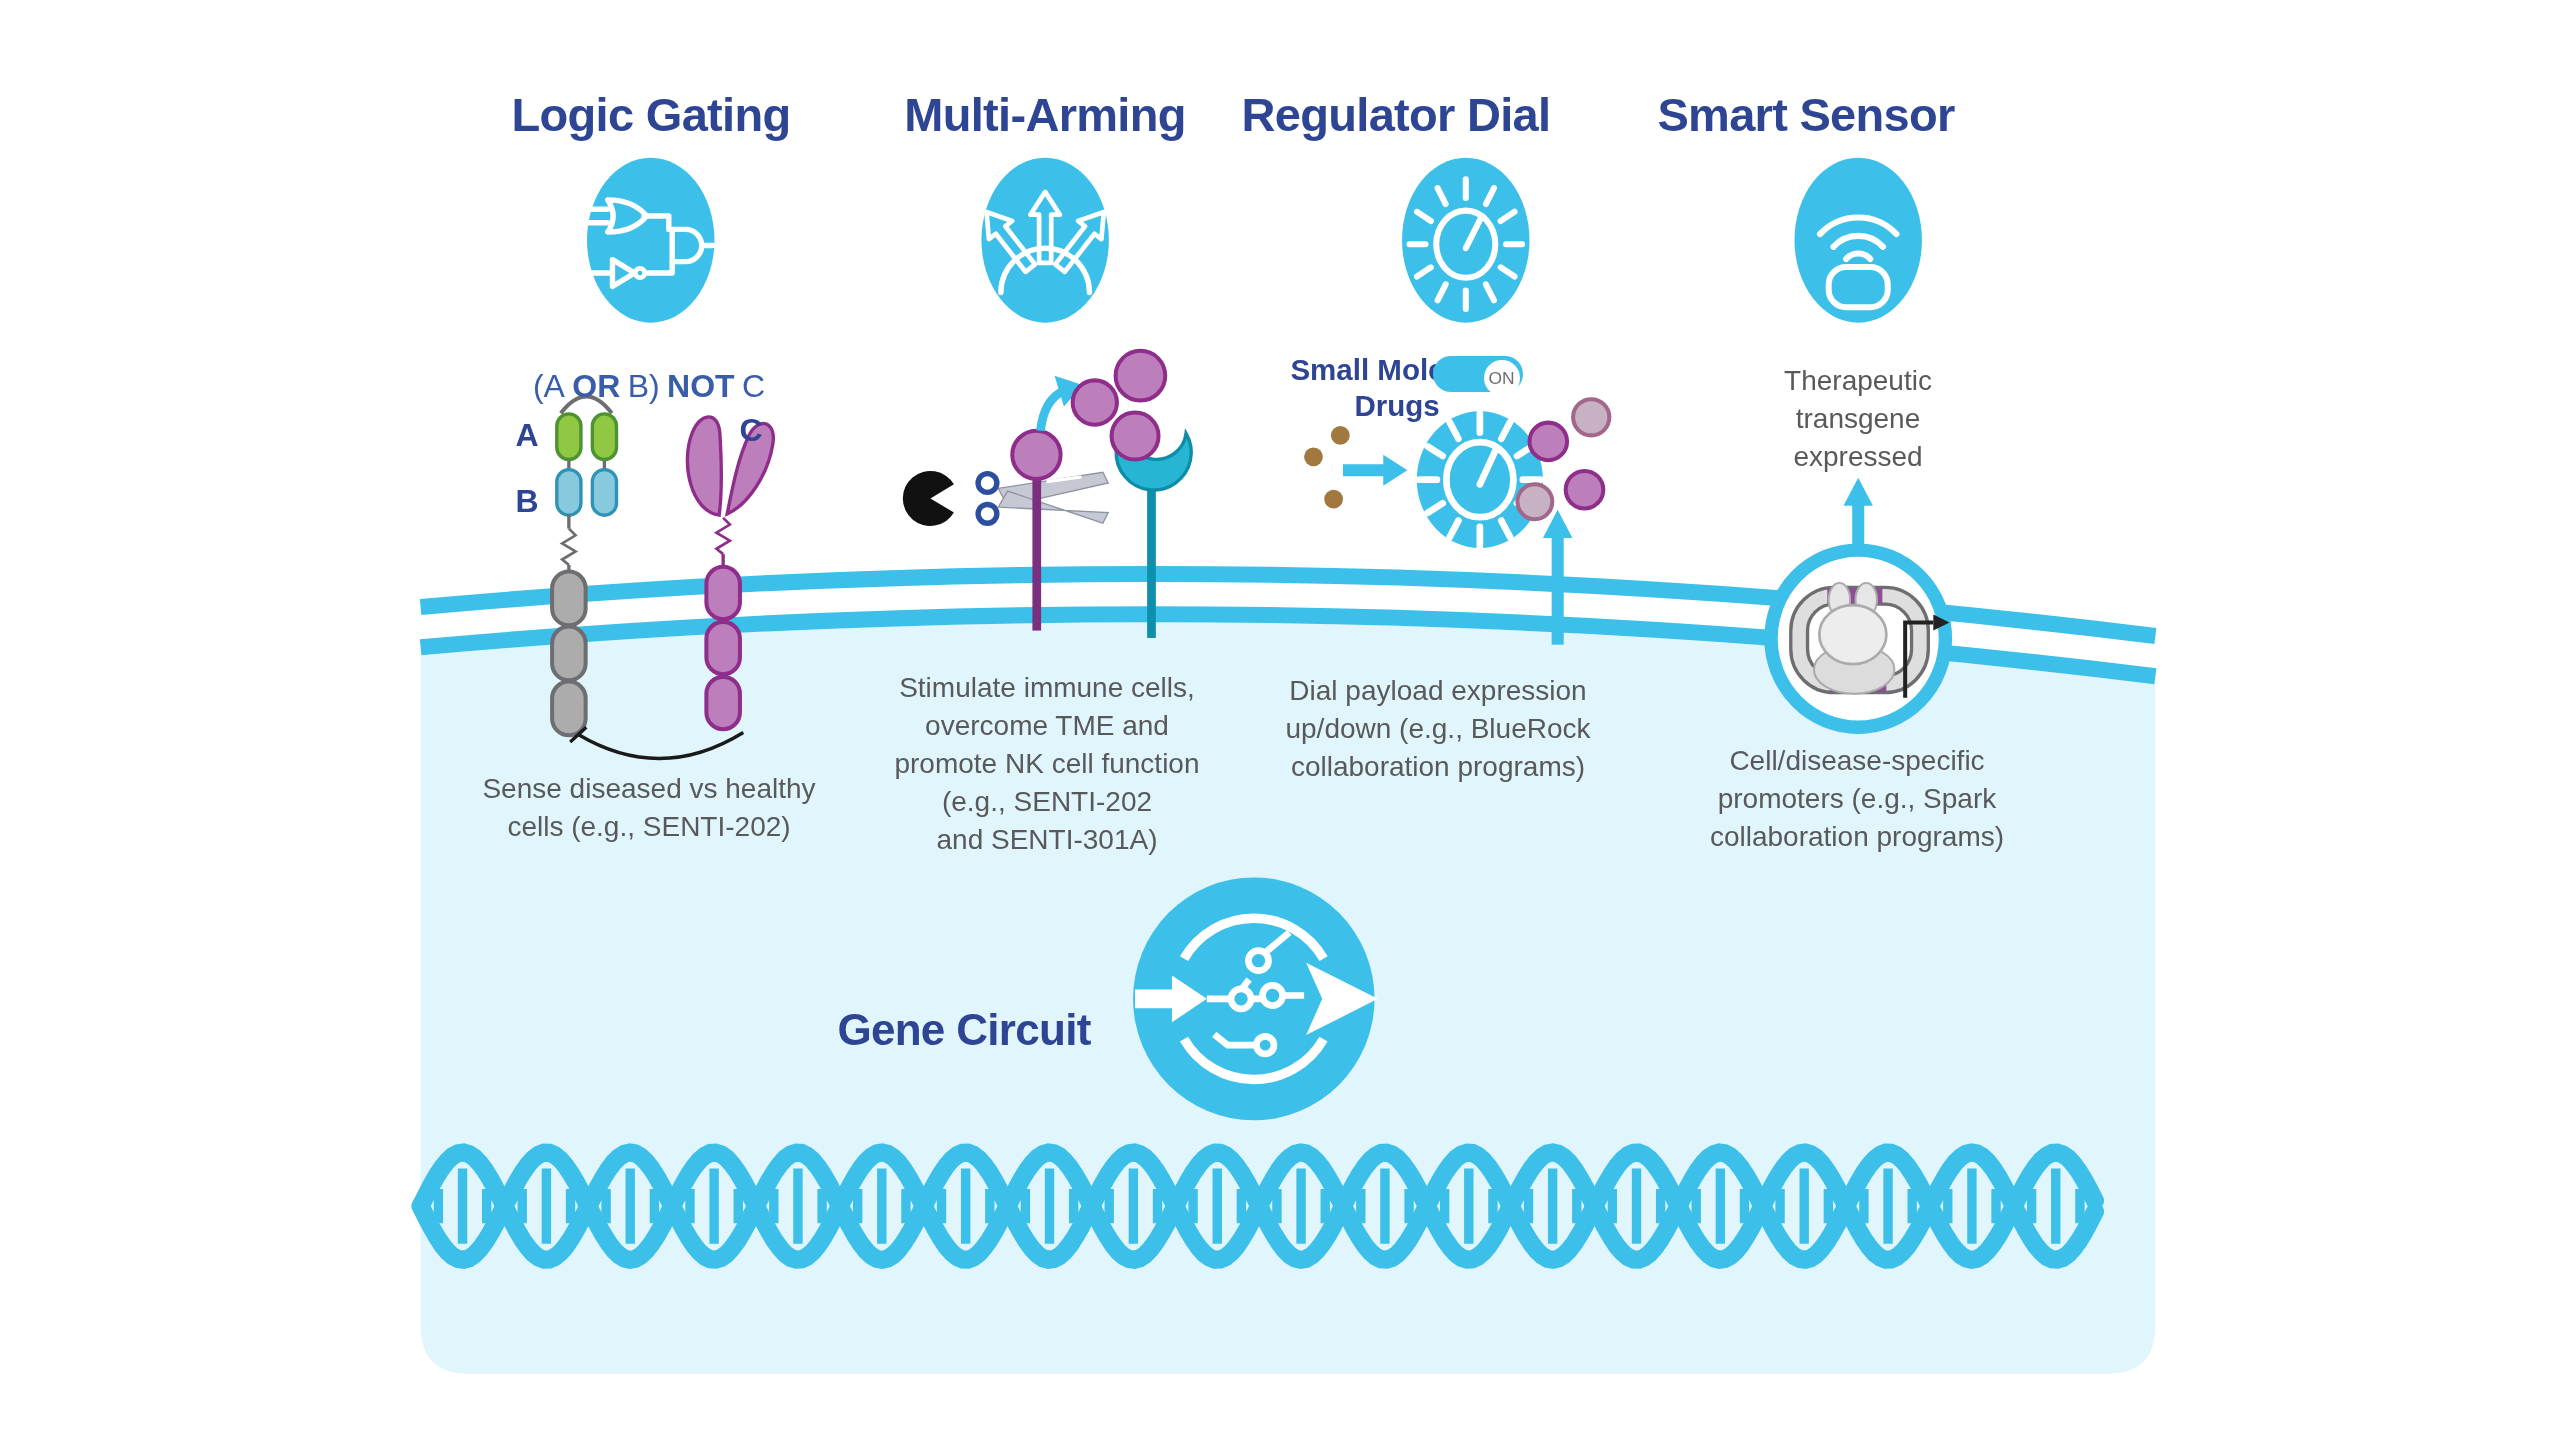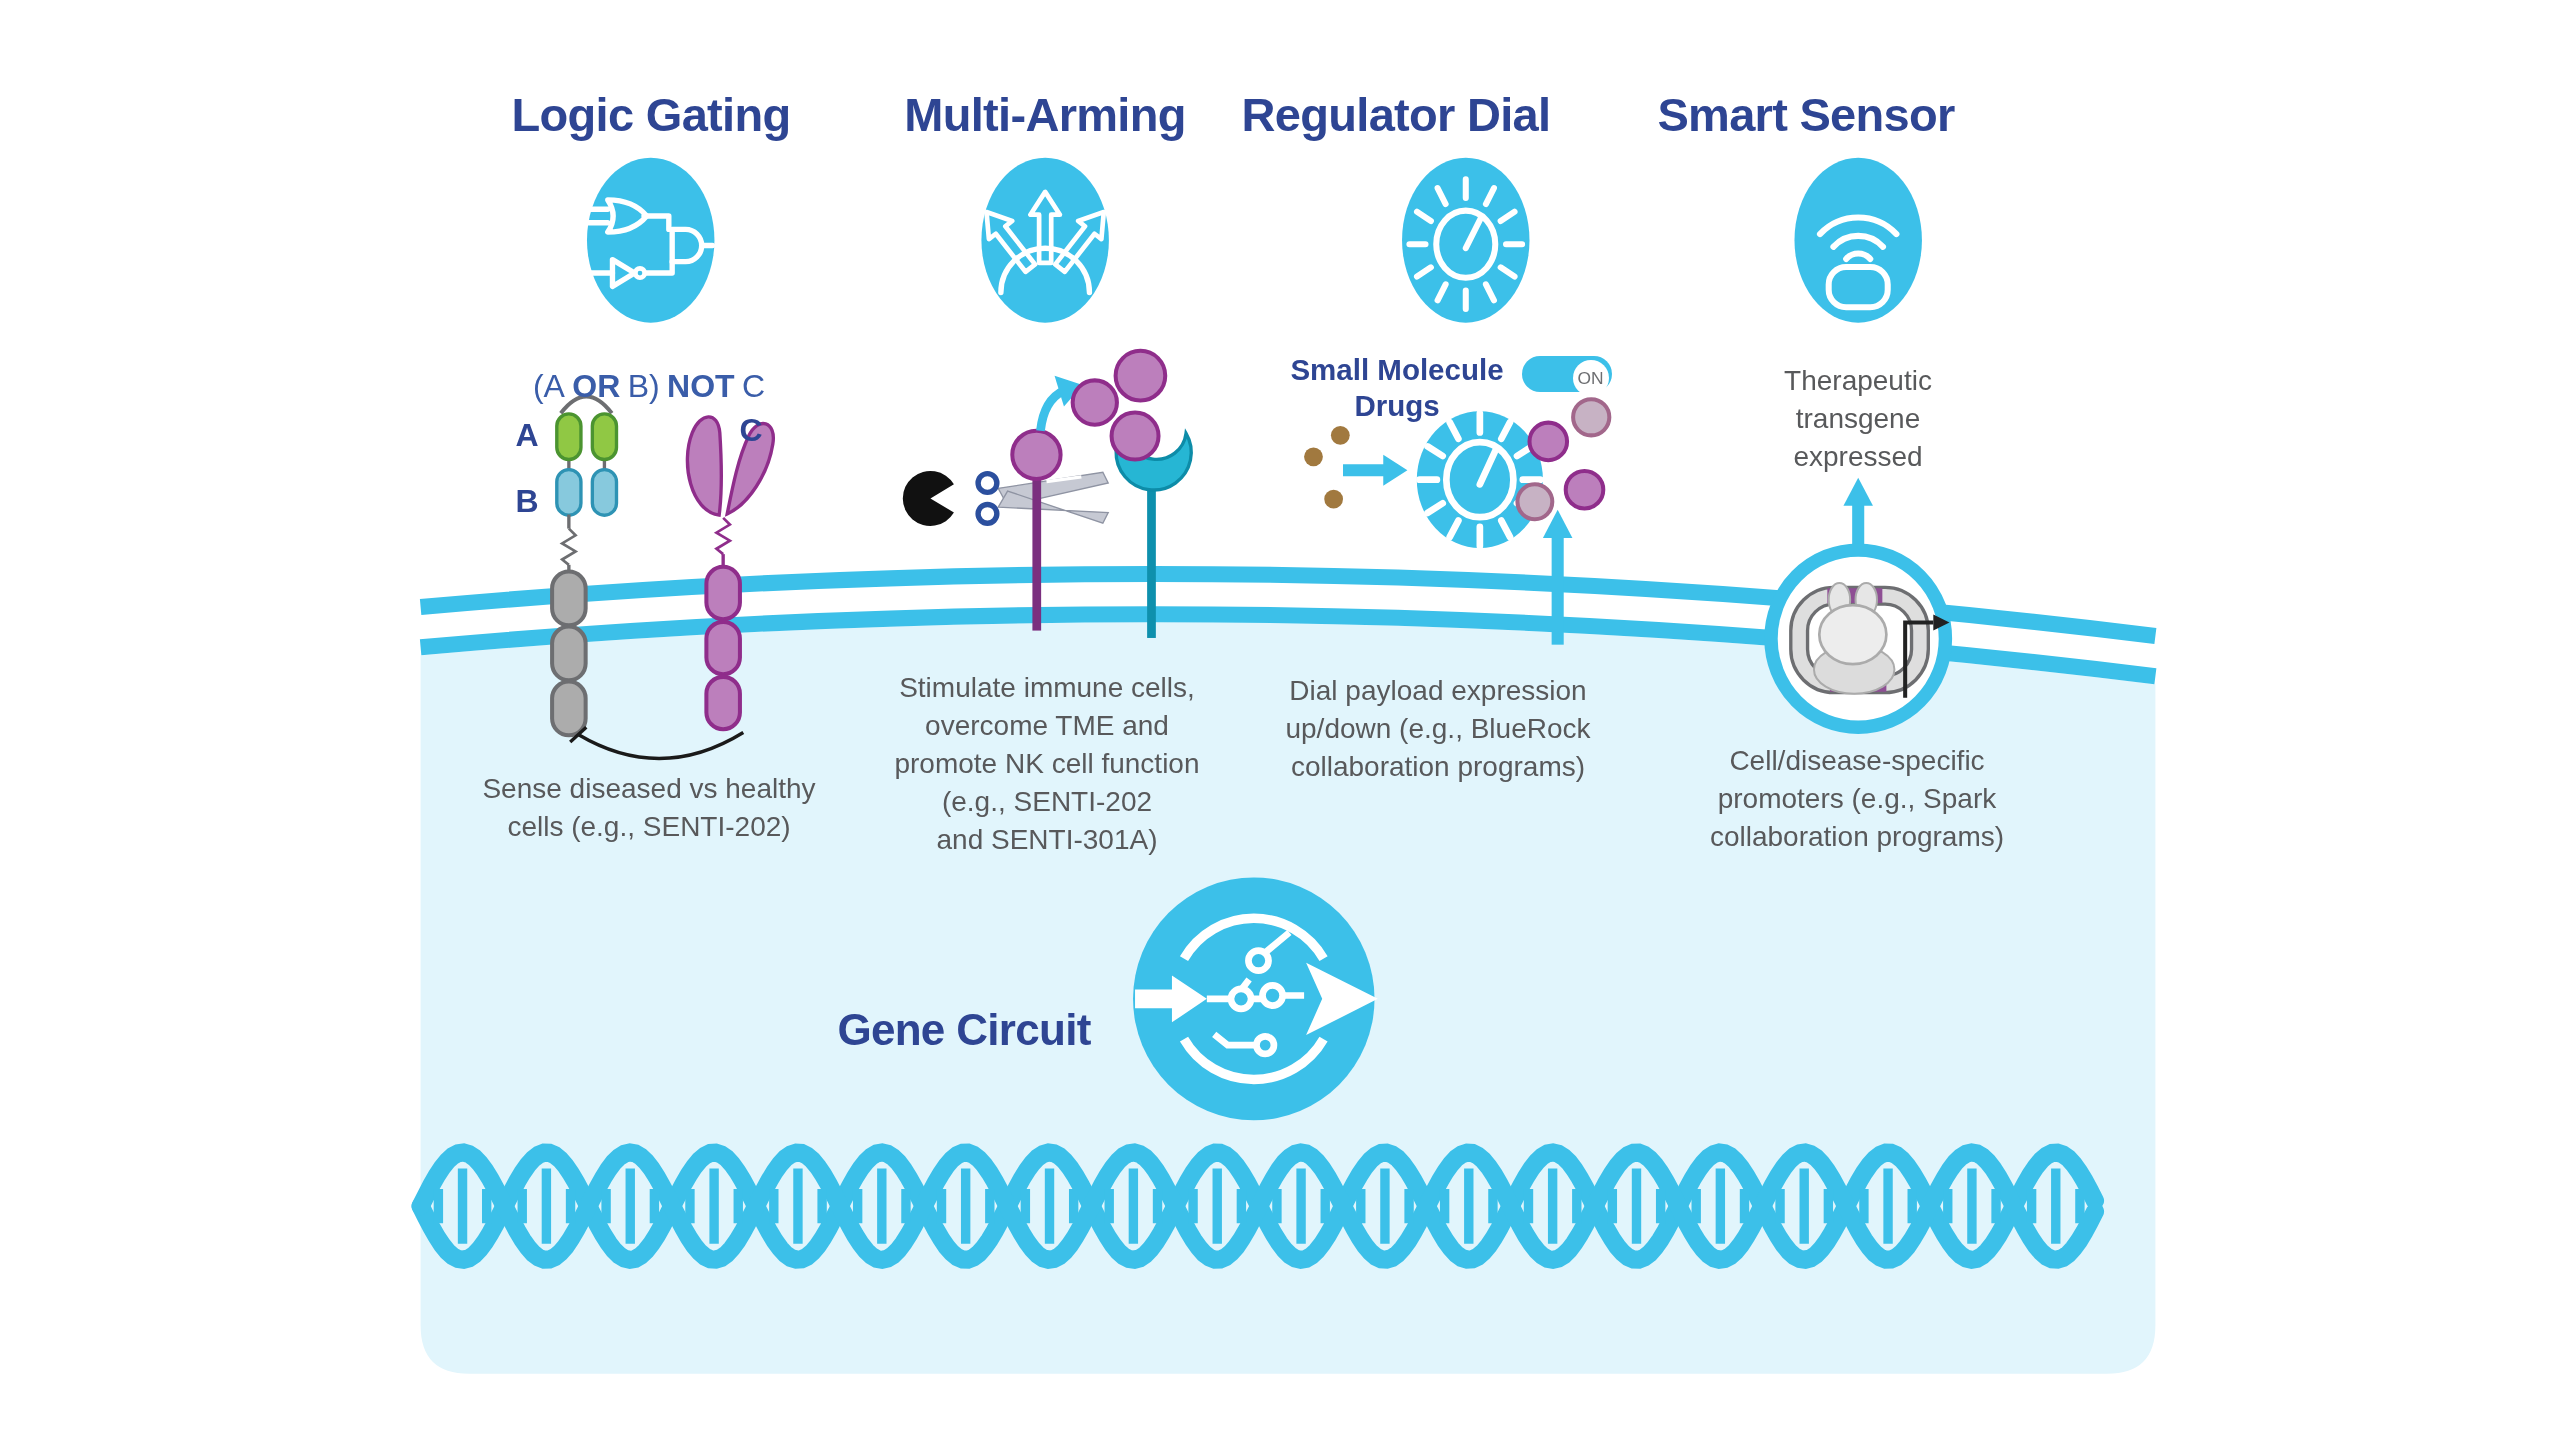--- a/index.html
+++ b/index.html
@@ -11,21 +11,21 @@
   .abs{position:absolute;}
   svg{position:absolute;left:0;top:0;}
   .title{font-weight:700;font-size:47px;color:var(--navy);transform:translateX(-50%);white-space:nowrap;letter-spacing:-0.7px;}
   .caption{font-size:28px;line-height:38px;color:var(--gray);text-align:center;transform:translateX(-50%);white-space:pre-line;}
   .formula{font-size:32px;color:var(--blue);transform:translateX(-50%);white-space:nowrap;}
   .formula span+span{margin-left:7.4px;}
   .formula .b{font-weight:700;}
   .rlabel{font-weight:700;font-size:32px;color:var(--navy);transform:translateX(-50%);}
   .sm-label{font-weight:700;font-size:29.5px;line-height:36px;color:var(--navy);text-align:center;transform:translateX(-50%);white-space:pre-line;}
   .gc-label{font-weight:700;font-size:44px;color:var(--navy);transform:translateX(-50%);white-space:nowrap;letter-spacing:-0.7px;}
-  .toggle{position:absolute;left:1522px;top:356px;width:90px;height:36px;border-radius:22px;background:var(--cyan);}
+  .toggle{position:absolute;left:1433px;top:356px;width:90px;height:36px;border-radius:22px;background:var(--cyan);}
   .toggle-knob{position:absolute;right:3.4px;top:4px;width:36px;height:36px;border-radius:50%;background:#fff;
                display:flex;align-items:center;justify-content:center;font-size:17.4px;color:#6D6E71;}
 </style>
 </head>
 <body>
 
 <svg width="2576" height="1449" viewBox="0 0 3840 2160">
 
   <path d="M627,977 Q1920,860 3213,1020 L3213,1976 Q3213,2048 3141,2048 L699,2048 Q627,2048 627,1976 Z" fill="#E1F5FC"></path>
 

